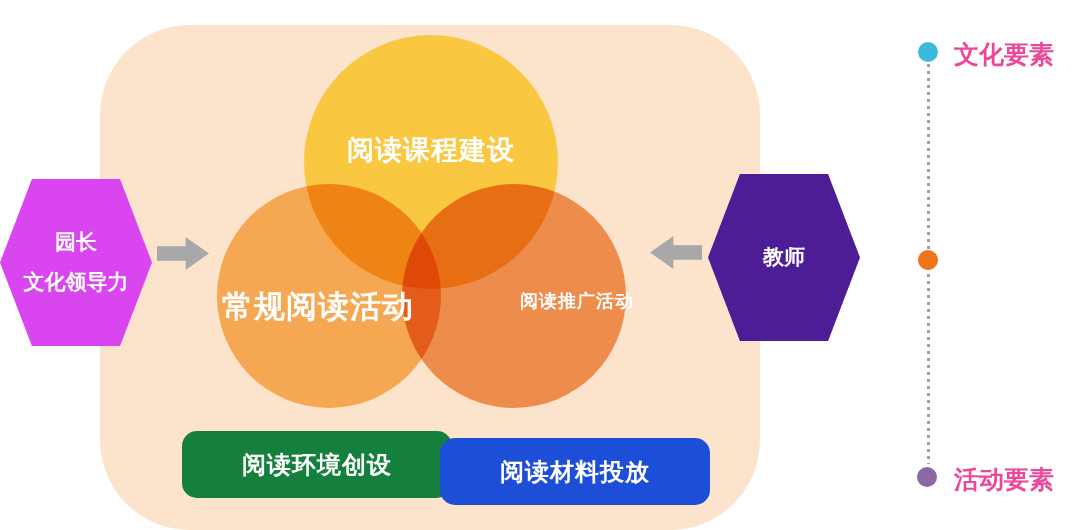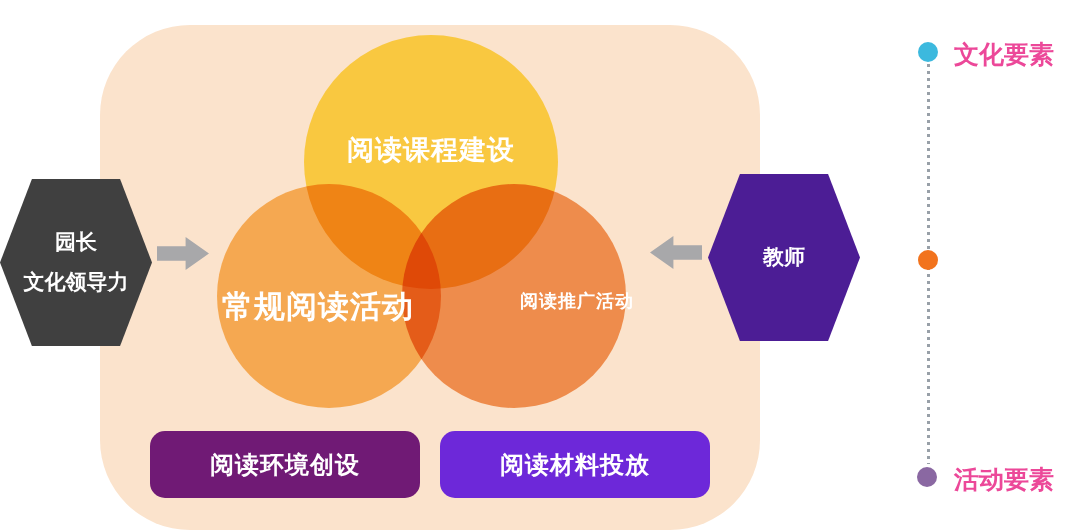--- a/index.html
+++ b/index.html
@@ -70,36 +70,36 @@
   <svg class="venn" width="1080" height="530">
     <circle class="vc" cx="431" cy="162" r="127" fill="#F9C840"></circle>
     <circle class="vc" cx="329" cy="296" r="112" fill="#F5A851"></circle>
     <circle class="vc" cx="514" cy="296" r="112" fill="#EE8C4C"></circle>
   </svg>
 
   <div class="circle-label lbl-top">阅读课程建设</div>
   <div class="circle-label lbl-left">常规阅读活动</div>
   <div class="circle-label lbl-right">阅读推广活动</div>
 
-  <div class="hex hex-left" style="background-color: #404040;">
+  <div class="hex hex-left" style="background-color: #d946ef;">
     <span>园长</span>
     <span>文化领导力</span>
   </div>
 
   <div class="hex hex-right" style="background-color: #4c1d95;">
     <span>教师</span>
   </div>
 
   <div class="arrow arrow-right" style="background-color: rgb(168, 168, 170);"></div>
   <div class="arrow arrow-left" style="background-color: rgb(168, 168, 170);"></div>
 
-  <div class="tag tag-left" style="background-color: #701a75;">
+  <div class="tag tag-left" style="background-color: #15803d; margin-left: 32px;">
     <span>阅读环境创设</span>
   </div>
-  <div class="tag tag-right" style="background-color: #6d28d9;">
+  <div class="tag tag-right" style="background-color: #1d4ed8; margin-top: 7px;">
     <span>阅读材料投放</span>
   </div>
 
   <div class="legend-line"></div>
 
   <div class="dot dot-1" style="background-color: rgb(60, 185, 222);"></div>
   <div class="dot dot-2" style="background-color: rgb(242, 115, 29);"></div>
   <div class="dot dot-3" style="background-color: rgb(138, 104, 162);"></div>
 
   <div class="legend-label ll-1">文化要素</div>

